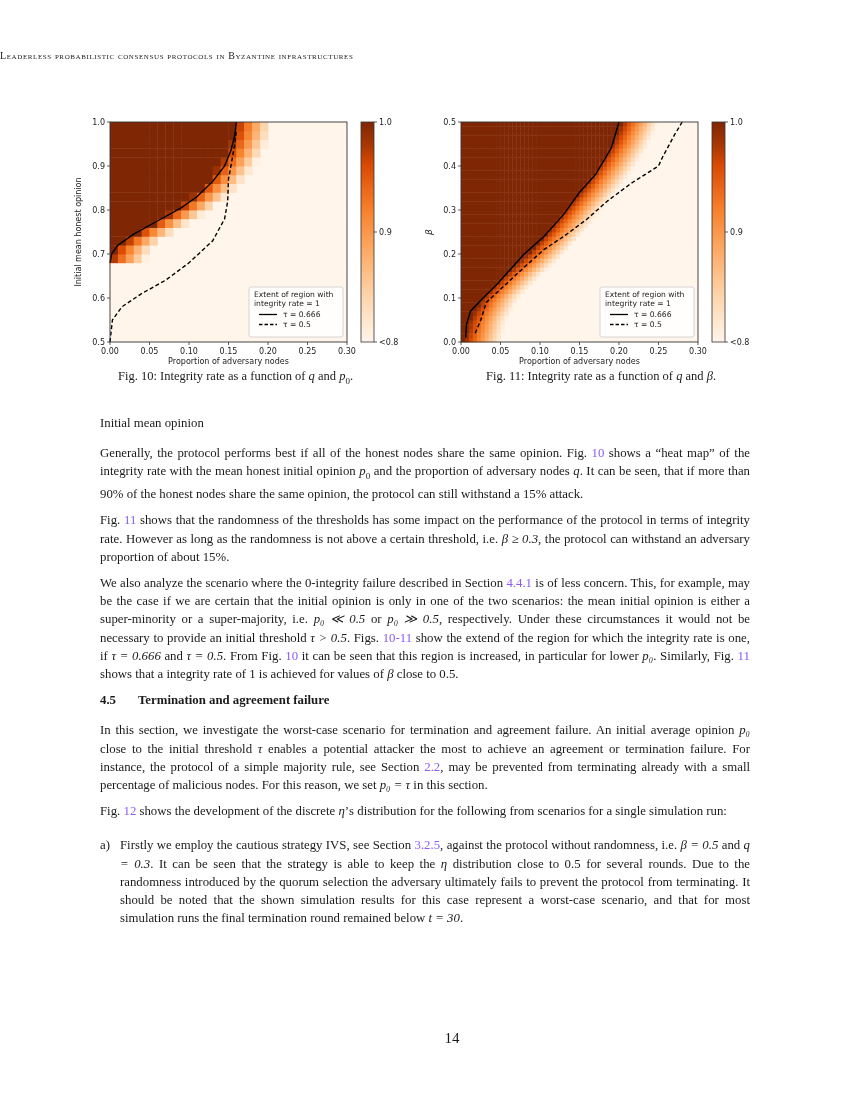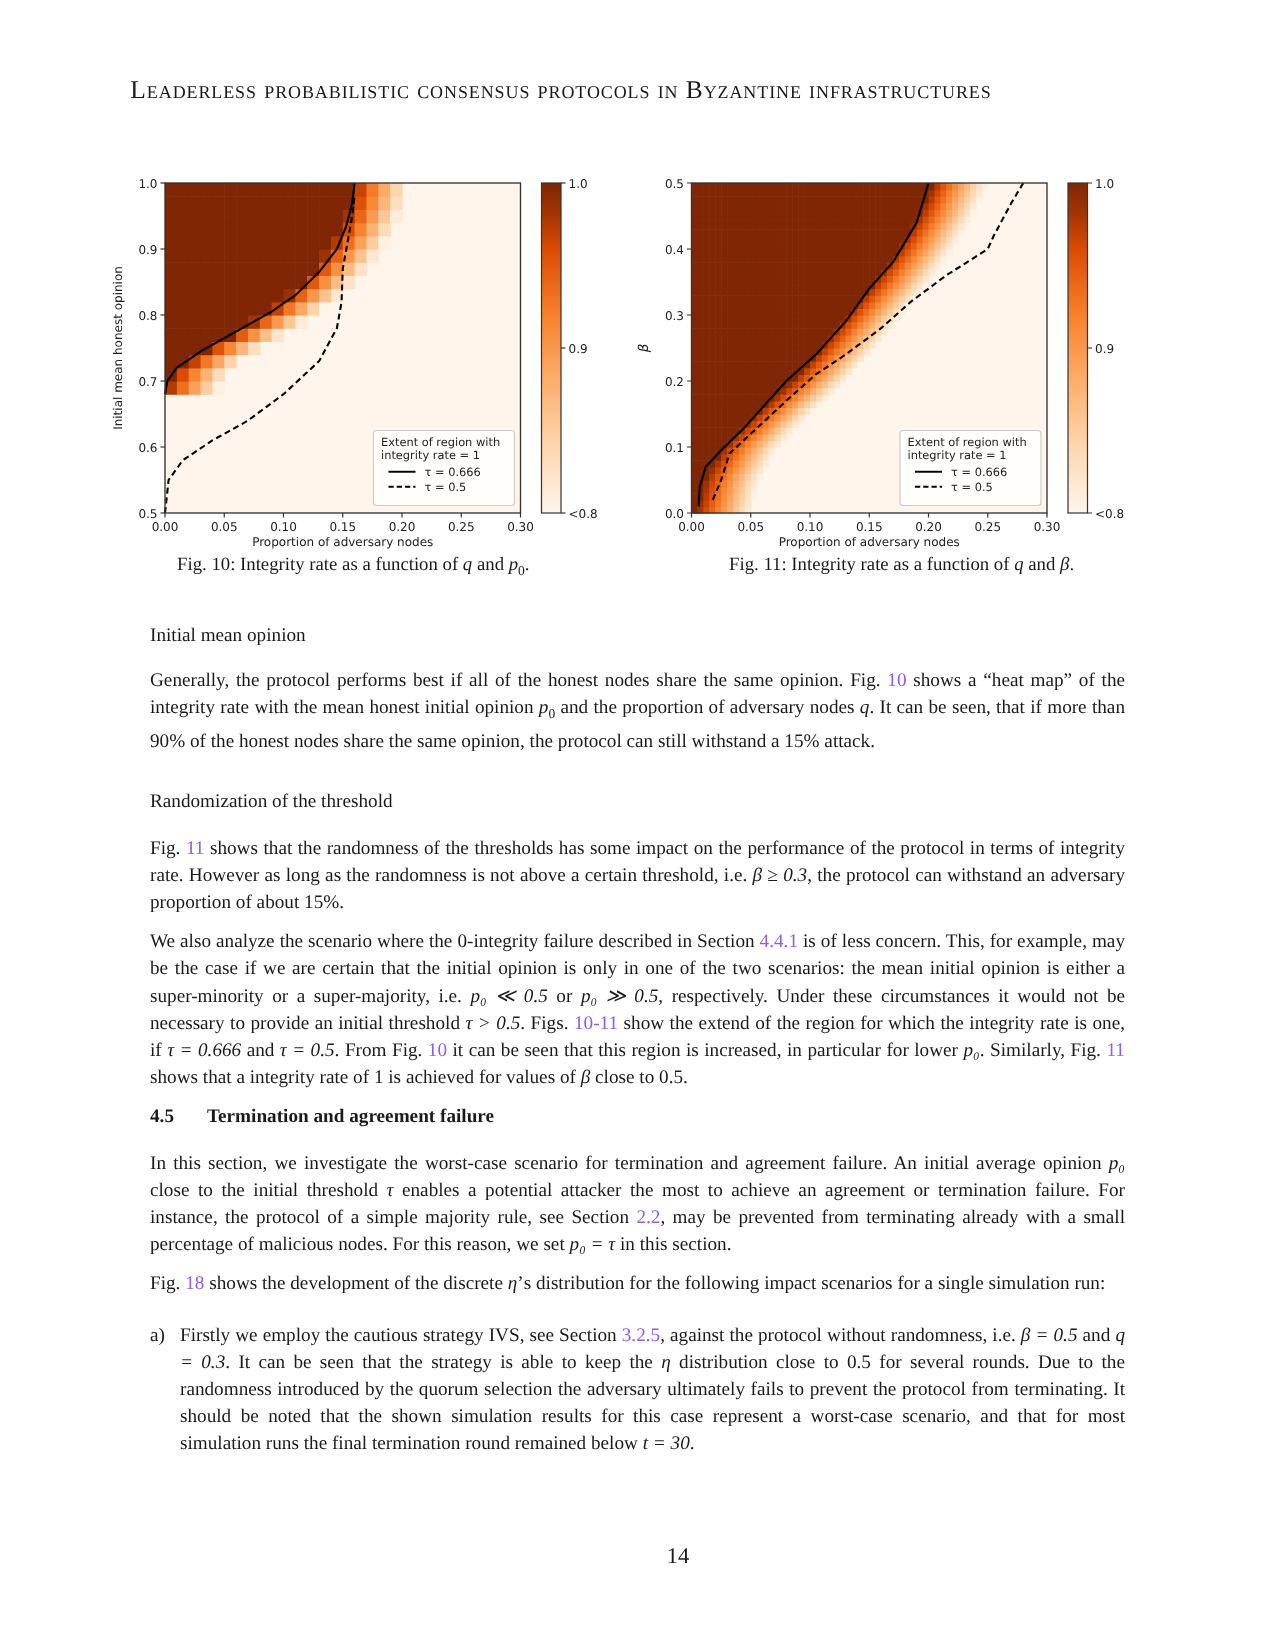--- a/index.html
+++ b/index.html
@@ -1,19 +1,19 @@
 <!DOCTYPE html>
 <html><head>
 <meta charset="utf-8">
 <style>
   html, body { margin:0; padding:0; background:#fff; }
   body { width:850px; height:1100px; position:relative; overflow:hidden;
          font-family:"Liberation Serif", "DejaVu Serif", serif; color:#1a1a1a; }
-  .running-head { position:absolute; top:50px; left:0; width:748px; text-align:center;
-                  font-size:17px; letter-spacing:0.6px; font-variant:small-caps; }
+  .running-head { position:absolute; top:50px; left:0; width:748px; text-align:left;
+                  font-size:10px; letter-spacing:0.6px; font-variant:small-caps; }
   .fig { position:absolute; top:112px; }
   .fig svg { display:block; }
   .fig text { font-family:"DejaVu Sans", sans-serif; }
   .caption { position:absolute; font-size:12.5px; white-space:nowrap; }
   .caption i { font-style:italic; }
   .body-text { position:absolute; left:100px; width:650px; font-size:12.8px; line-height:18.2px; text-align:justify; }
   .body-text p { margin:0 0 8px 0; }
   h3.sub { font-size:12.8px; font-weight:normal; margin:0 0 12px 0; }
   h2.sec { font-size:12.8px; font-weight:bold; margin:0 0 12px 0; }
   h2.sec .num { display:inline-block; width:38px; }
@@ -1879,25 +1879,24 @@
       <line x1="304" y1="230" x2="307" y2="230" stroke="#333" stroke-width="0.8"></line>
       <text x="309" y="233" font-size="8" fill="#222">&lt;0.8</text>
     </svg>
   </div>
 <div class="caption" style="left:486px; top:369px;"><span>Fig. 11: Integrity rate as a function of </span><i class="m">q</i> and <i class="m">β</i>.</div>
 
 <div class="body-text" style="top:414px;">
   <h3 class="sub">Initial mean opinion</h3>
   <p><span>Generally, the protocol performs best if all of the honest nodes share the same opinion. Fig. </span><a class="ref">10</a><span> shows a “heat map” of the integrity rate with the mean honest initial opinion </span><span class="m">p</span><sub style="font-size:9px">0</sub><span> and the proportion of adversary nodes </span><span class="m">q</span><span>. It can be seen, that if more than 90% of the honest nodes share the same opinion, the protocol can still withstand a 15% attack.</span></p>
 
-  <h3 class="sub" style="margin-top:22px;">Randomization of the threshold</h3>
   <p><span>Fig. </span><a class="ref">11</a><span> shows that the randomness of the thresholds has some impact on the performance of the protocol in terms of integrity rate.  However as long as the randomness is not above a certain threshold, i.e. </span><span class="m">β ≥ 0.3</span><span>, the protocol can withstand an adversary proportion of about 15%.</span></p>
   <p><span>We also analyze the scenario where the 0-integrity failure described in Section </span><a class="ref">4.4.1</a><span> is of less concern.  This, for example, may be the case if we are certain that the initial opinion is only in one of the two scenarios: the mean initial opinion is either a super-minority or a super-majority, i.e. </span><span class="m">p₀ ≪ 0.5</span><span> or </span><span class="m">p₀ ≫ 0.5</span><span>, respectively. Under these circumstances it would not be necessary to provide an initial threshold </span><span class="m">τ &gt; 0.5</span><span>. Figs. </span><a class="ref">10-11</a><span> show the extend of the region for which the integrity rate is one, if </span><span class="m">τ = 0.666</span><span> and </span><span class="m">τ = 0.5</span><span>. From Fig. </span><a class="ref">10</a><span> it can be seen that this region is increased, in particular for lower </span><span class="m">p₀</span><span>. Similarly, Fig. </span><a class="ref">11</a><span> shows that a integrity rate of 1 is achieved for values of </span><span class="m">β</span><span> close to 0.5.</span></p>
 
   <h2 class="sec" style="margin-top:3px;"><span class="num">4.5</span><span>Termination and agreement failure</span></h2>
   <p><span>In this section, we investigate the worst-case scenario for termination and agreement failure. An initial average opinion </span><span class="m">p₀</span><span> close to the initial threshold </span><span class="m">τ</span><span> enables a potential attacker the most to achieve an agreement or termination failure. For instance, the protocol of a simple majority rule, see Section </span><a class="ref">2.2</a><span>, may be prevented from terminating already with a small percentage of malicious nodes. For this reason, we set </span><span class="m">p₀ = τ</span><span> in this section.</span></p>
 
-  <p><span>Fig. </span><a class="ref">18</a><span> shows the development of the discrete </span><span class="m">η</span><span>’s distribution for the following impact scenarios for a single simulation run:</span></p>
+  <p><span>Fig. </span><a class="ref">12</a><span> shows the development of the discrete </span><span class="m">η</span><span>’s distribution for the following from scenarios for a single simulation run:</span></p>
 
   <p class="list-item" style="margin-top:16px;"><span style="display:inline-block;width:20px;text-indent:0;">a)</span><span>Firstly we employ the cautious strategy IVS, see Section </span><a class="ref">3.2.5</a><span>, against the protocol without randomness, i.e. </span><span class="m">β = 0.5</span><span> and </span><span class="m">q = 0.3</span><span>. It can be seen that the strategy is able to keep the </span><span class="m">η</span><span> distribution close to 0.5 for several rounds. Due to the randomness introduced by the quorum selection the adversary ultimately fails to prevent the protocol from terminating. It should be noted that the shown simulation results for this case represent a worst-case scenario, and that for most simulation runs the final termination round remained below </span><span class="m">t = 30</span><span>.</span></p>
 </div>
 
 <div class="page-num">14</div>
 
 </body></html>

